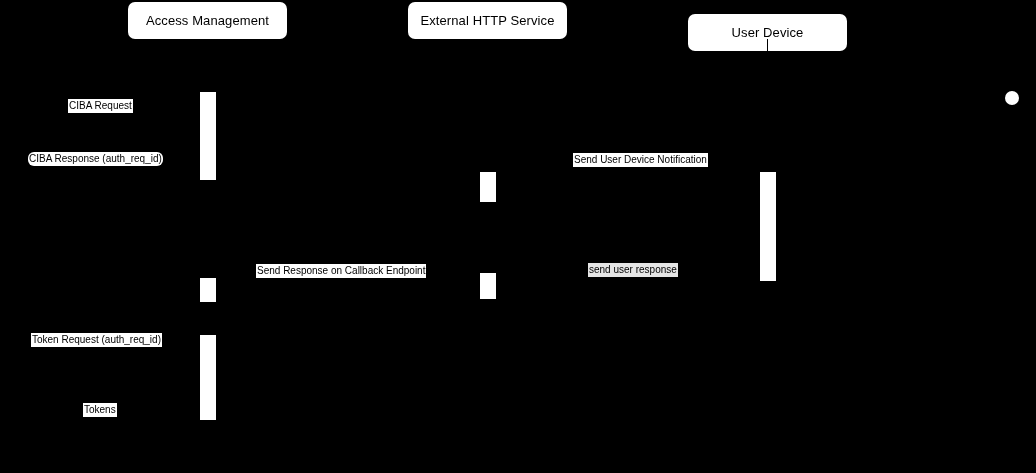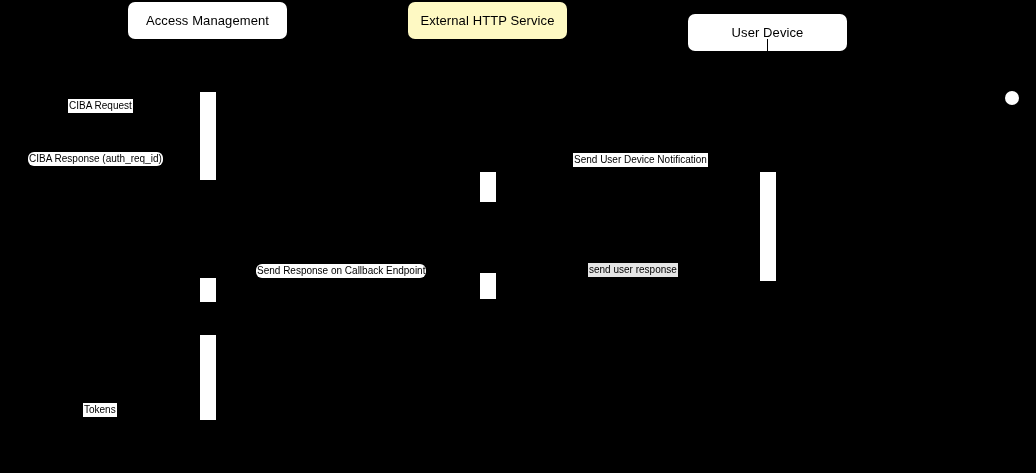--- a/index.html
+++ b/index.html
@@ -82,21 +82,21 @@
   }
 </style>
 </head>
 <body>
 
 <div id="diagram-root" style="width: 1036px; height: 473px; background: rgb(0, 0, 0);">
 
   <div class="participant-box" id="participant-0" style="left: 128px; top: 2px; width: 159px; height: 37px; background: rgb(255, 255, 255);">
     <span class="participant-label">Access Management</span>
   </div>
-  <div class="participant-box" id="participant-1" style="left: 408px; top: 2px; width: 159px; height: 37px; background: #fef9c3;">
+  <div class="participant-box" id="participant-1" style="left: 408px; top: 2px; width: 159px; height: 37px; background: #ffffff;">
     <span class="participant-label">External HTTP Service</span>
   </div>
   <div class="participant-box" id="participant-2" style="left: 688px; top: 14px; width: 159px; height: 37px; background: rgb(255, 255, 255);">
     <span class="participant-label">User Device</span>
   </div>
 
   <div class="lifeline" id="lifeline-0" style="left: 207px; top: 39px; height: 404px; background: rgb(0, 0, 0);"></div>
   <div class="lifeline" id="lifeline-1" style="left: 487px; top: 39px; height: 404px; background: rgb(0, 0, 0);"></div>
   <div class="lifeline" id="lifeline-2" style="left: 767px; top: 39px; height: 404px; background: rgb(0, 0, 0);"></div>
 
@@ -119,18 +119,19 @@
   <div class="msg-arrowhead left" id="msghead-4" style="top: 274.5px; left: 216px;"></div>
   <div class="msg-line" id="msgline-5" style="left: 30px; top: 347px; width: 170px; background: rgb(0, 0, 0);"></div>
   <div class="msg-arrowhead right" id="msghead-5" style="top: 343.5px; left: 192px;"></div>
   <div class="msg-line" id="msgline-6" style="left: 30px; top: 417px; width: 170px; background: rgb(0, 0, 0);"></div>
   <div class="msg-arrowhead left" id="msghead-6" style="top: 413.5px; left: 30px;"></div>
 
   <div class="msg-label" id="msglabel-0" style="left: 68px; top: 99px; background: rgb(255, 255, 255); color: rgb(0, 0, 0);">CIBA Request</div>
   <div class="msg-label" id="msglabel-1" style="left: 28px; top: 152px; background: rgb(255, 255, 255); color: rgb(0, 0, 0); border-radius: 6px;">CIBA Response (auth_req_id)</div>
   <div class="msg-label" id="msglabel-2" style="left: 573px; top: 153px; background: rgb(255, 255, 255); color: rgb(0, 0, 0);">Send User Device Notification</div>
   <div class="msg-label" id="msglabel-3" style="left: 588px; top: 263px; background: #e5e5e5; color: rgb(0, 0, 0);">send user response</div>
-  <div class="msg-label" id="msglabel-4" style="left: 256px; top: 264px; background: rgb(255, 255, 255); color: rgb(0, 0, 0); border-radius: 6px;">Send Response on Callback Endpoint</div>
+  <div class="msg-label" id="msglabel-4" style="left: 256px; top: 264px; background: rgb(255, 255, 255); color: rgb(0, 0, 0);">Send Response on Callback Endpoint</div>
+  <div class="msg-label" id="msglabel-5" style="left: 31px; top: 333px; background: rgb(255, 255, 255); color: rgb(0, 0, 0);">Token Request (auth_req_id)</div>
   <div class="msg-label" id="msglabel-6" style="left: 83px; top: 403px; background: rgb(255, 255, 255); color: rgb(0, 0, 0);">Tokens</div>
 
   <div class="pointer-dot" id="pointer-dot" style="left: 1005px; top: 91px; width: 14px; height: 14px; background: rgb(255, 255, 255);"></div>
 
 </div>
 
 </body></html>

